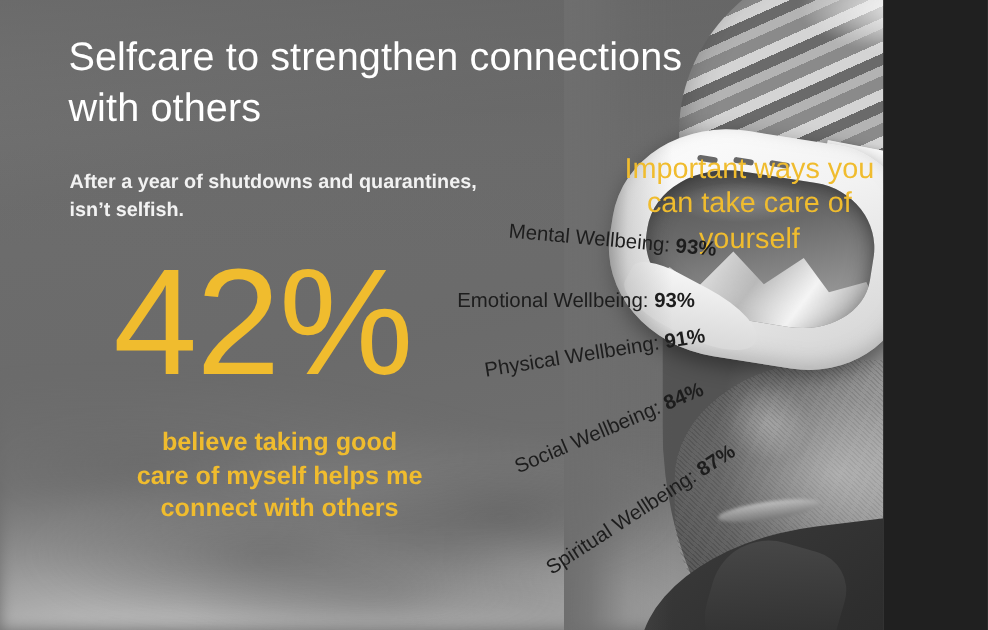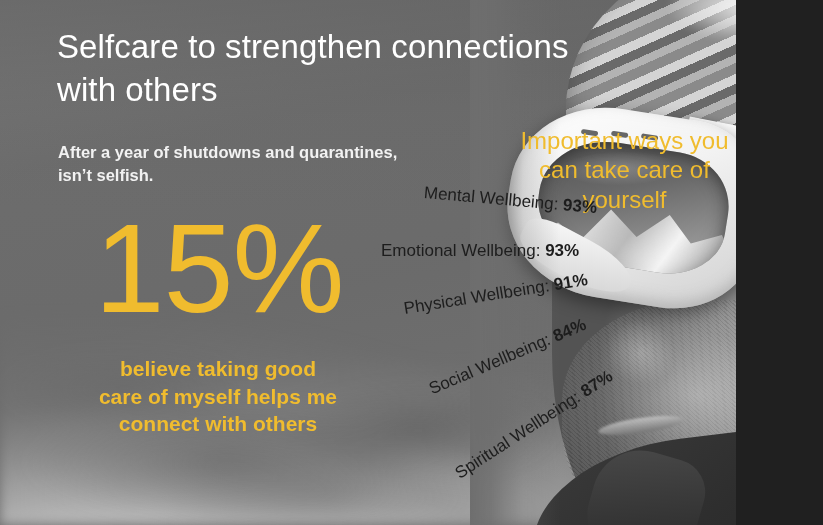--- a/index.html
+++ b/index.html
@@ -227,21 +227,21 @@
     width: 330px;
     text-align: center;
     color: #F0BC2E;
     font-size: 126px;
     font-weight: 300;
     line-height: 1;
     letter-spacing: -1px;
   }
   .bigcaption {
     position: absolute;
-    left: 48px; top: 355px;
+    left: 63px; top: 355px;
     width: 340px;
     text-align: center;
     color: #F0BC2E;
     font-size: 21px;
     font-weight: 700;
     line-height: 1.32;
   }
   .ways-heading {
     position: absolute;
     left: 497px; top: 80px;
@@ -306,21 +306,21 @@
   <div class="title">
     <div>Selfcare to strengthen connections</div>
     <div>with others</div>
   </div>
 
   <div class="subtitle">
     <div>After a year of shutdowns and quarantines,</div>
     <div>isn’t selfish.</div>
   </div>
 
-  <div class="bignum">15%</div>
+  <div class="bignum">42%</div>
   <div class="bigcaption">
     <div>believe taking good</div>
     <div>care of myself helps me</div>
     <div>connect with others</div>
   </div>
 
   <div class="ways-heading">
     <div>Important ways you</div>
     <div>can take care of</div>
     <div>yourself</div>

